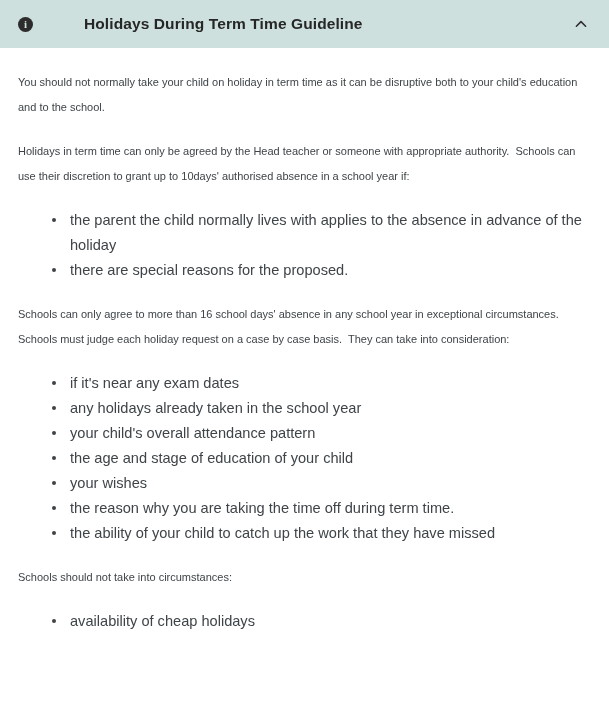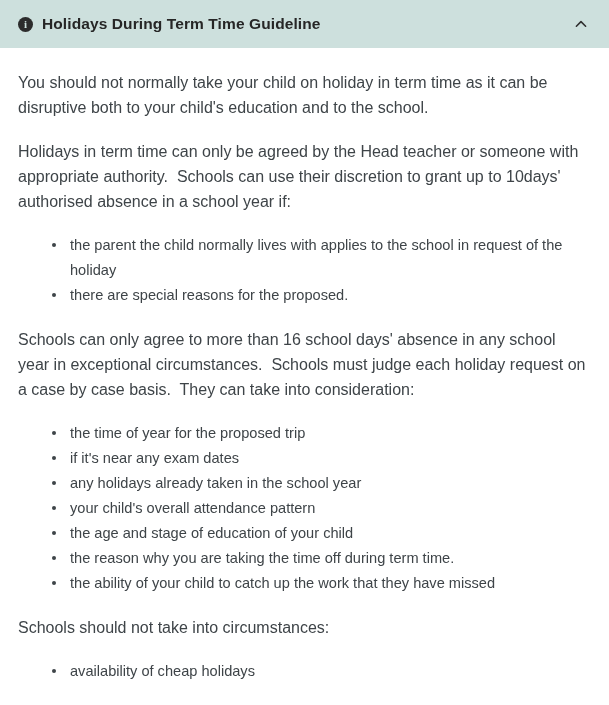--- a/index.html
+++ b/index.html
@@ -48,40 +48,41 @@
     margin-right: 9px;
     font-family: "Liberation Serif", serif;
     user-select: none;
   }
   .panel-title {
     font-size: 15.5px;
     font-weight: bold;
     color: #262626;
     letter-spacing: 0.1px;
     white-space: nowrap;
+    margin-left: 42px;
   }
   .chevron-btn {
     flex: 0 0 auto;
     width: 24px;
     height: 24px;
     display: flex;
     align-items: center;
     justify-content: center;
     cursor: pointer;
   }
   .chevron-btn svg { display: block; }
 
   
   .panel-body {
     padding: 22px 18px 0 18px;
     box-sizing: border-box;
   }
   .panel-body p {
     margin: 0 0 19px 0;
-    font-size: 16px;
+    font-size: 11px;
     line-height: 25px;
     color: #3e4448;
     white-space: pre-wrap;
     max-width: 572px;
   }
   .panel-body ul {
     margin: 0 0 19px 0;
     padding: 0 0 0 34px;
     list-style: none;
     max-width: 560px;
@@ -118,30 +119,30 @@
       <svg width="16" height="16" viewBox="0 0 16 16" aria-hidden="true">
         <path d="M3.4 10.2 L8 5.6 L12.6 10.2" fill="none" stroke="#2f2f2f" stroke-width="1.6" stroke-linecap="round" stroke-linejoin="round"></path>
       </svg>
     </div>
   </div>
 
   <div class="panel-body" id="panel-body">
       <p>You should not normally take your child on holiday in term time as it can be disruptive both to your child's education and to the school.</p>
       <p>Holidays in term time can only be agreed by the Head teacher or someone with appropriate authority.  Schools can use their discretion to grant up to 10days' authorised absence in a school year if:</p>
       <ul>
-        <li>the parent the child normally lives with applies to the school in request of the holiday</li>
+        <li>the parent the child normally lives with applies to the absence in advance of the holiday</li>
         <li>there are special reasons for the proposed.</li>
       </ul>
       <p>Schools can only agree to more than 16 school days' absence in any school year in exceptional circumstances.  Schools must judge each holiday request on a case by case basis.  They can take into consideration:</p>
       <ul>
-        <li>the time of year for the proposed trip</li>
         <li>if it's near any exam dates</li>
         <li>any holidays already taken in the school year</li>
         <li>your child's overall attendance pattern</li>
         <li>the age and stage of education of your child</li>
+        <li>your wishes</li>
         <li>the reason why you are taking the time off during term time.</li>
         <li>the ability of your child to catch up the work that they have missed</li>
       </ul>
       <p>Schools should not take into circumstances:</p>
       <ul>
         <li>availability of cheap holidays</li>
       </ul>
     </div>
 
 </div>

